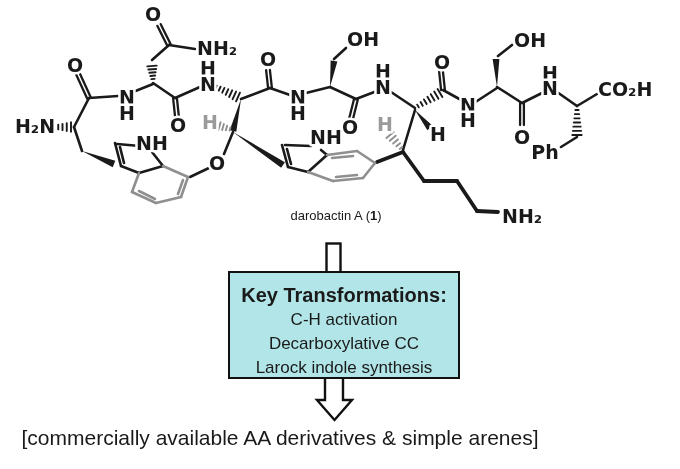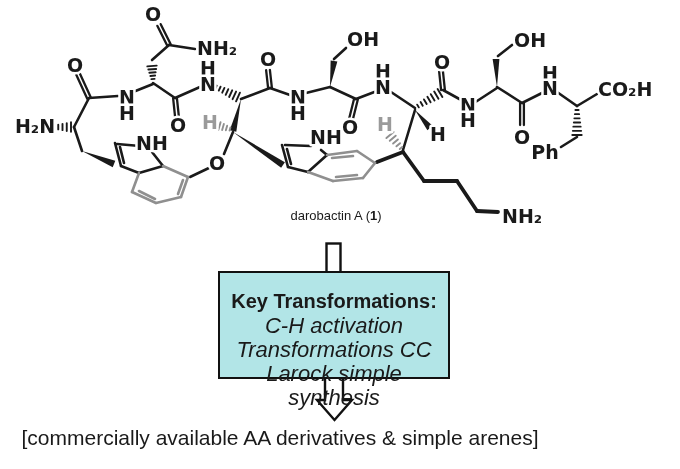--- a/index.html
+++ b/index.html
@@ -5,25 +5,25 @@
   html,body{margin:0;padding:0;background:#f4f4f4;}
   .figure{position:relative;width:680px;height:469px;background:#ffffff;overflow:hidden;
           font-family:"Liberation Sans",sans-serif;color:#1a1a1a;}
   .figure svg{position:absolute;left:0;top:0;}
   .atom{font-family:"DejaVu Sans",sans-serif;font-weight:bold;font-size:19px;
         paint-order:stroke;stroke:#ffffff;stroke-width:5px;stroke-linejoin:round;}
   .caption{position:absolute;top:208px;left:336px;transform:translateX(-50%);
            font-size:13px;white-space:nowrap;z-index:3;}
   .caption b{font-weight:bold;}
   .connector{position:absolute;z-index:1;}
-  .keybox{position:absolute;left:218px;top:271px;width:232px;height:108px;
+  .keybox{position:absolute;left:228px;top:271px;width:232px;height:108px;
           box-sizing:border-box;border:2.5px solid #111111;text-align:center;
-          padding-top:16px;z-index:2;}
+          padding-top:10px;z-index:2;}
   .keybox .heading{font-weight:bold;font-size:20px;line-height:25px;}
-  .keybox .item{font-style:italic;font-size:22px;line-height:24px;}
+  .keybox .item{font-size:17px;line-height:24px;}
   .bottom-line{position:absolute;top:426px;left:0;width:560px;text-align:center;
                font-size:21px;z-index:3;}
 </style>
 </head>
 <body>
 
 <div class="figure">
 
   <svg id="mol" width="680" height="240" viewBox="0 0 680 240">
       <line x1="54" y1="125.4" x2="54" y2="128.6" stroke="#1a1a1a" stroke-width="1.9" stroke-linecap="round"></line>
@@ -180,22 +180,22 @@
 
   <div class="caption"><span>darobactin A (</span><b>1</b><span>)</span></div>
 
   <svg class="connector" style="left:318px;top:242px;" width="28" height="30" viewBox="0 0 28 30">
     <rect x="8.5" y="1.5" width="14" height="40" fill="#ffffff" stroke="#111111" stroke-width="2.4"></rect>
   </svg>
 
   <div class="keybox" style="background:#b2e5e7;">
     <div class="heading">Key Transformations:</div>
     <div class="item">C-H activation</div>
-    <div class="item">Transformations CC</div>
-    <div class="item">Larock simple synthesis</div>
+    <div class="item">Decarboxylative CC</div>
+    <div class="item">Larock indole synthesis</div>
   </div>
 
   <svg class="connector" style="left:310px;top:375px;" width="50" height="48" viewBox="0 0 50 48">
     <path d="M15,0 L15,25 L7,25 L24.5,45 L42,25 L33,25 L33,0 Z" fill="#ffffff" stroke="#111111" stroke-width="2.4" stroke-linejoin="miter"></path>
   </svg>
 
   <div class="bottom-line">[commercially available AA derivatives &amp; simple arenes]</div>
 
 </div>
 

